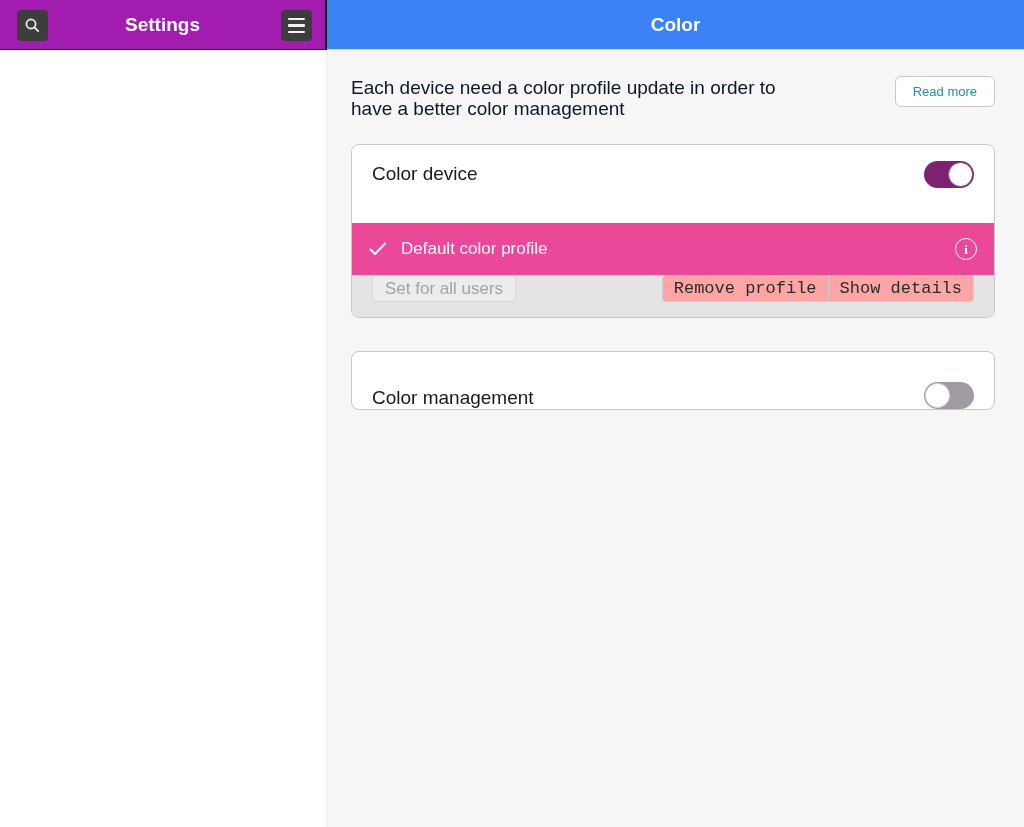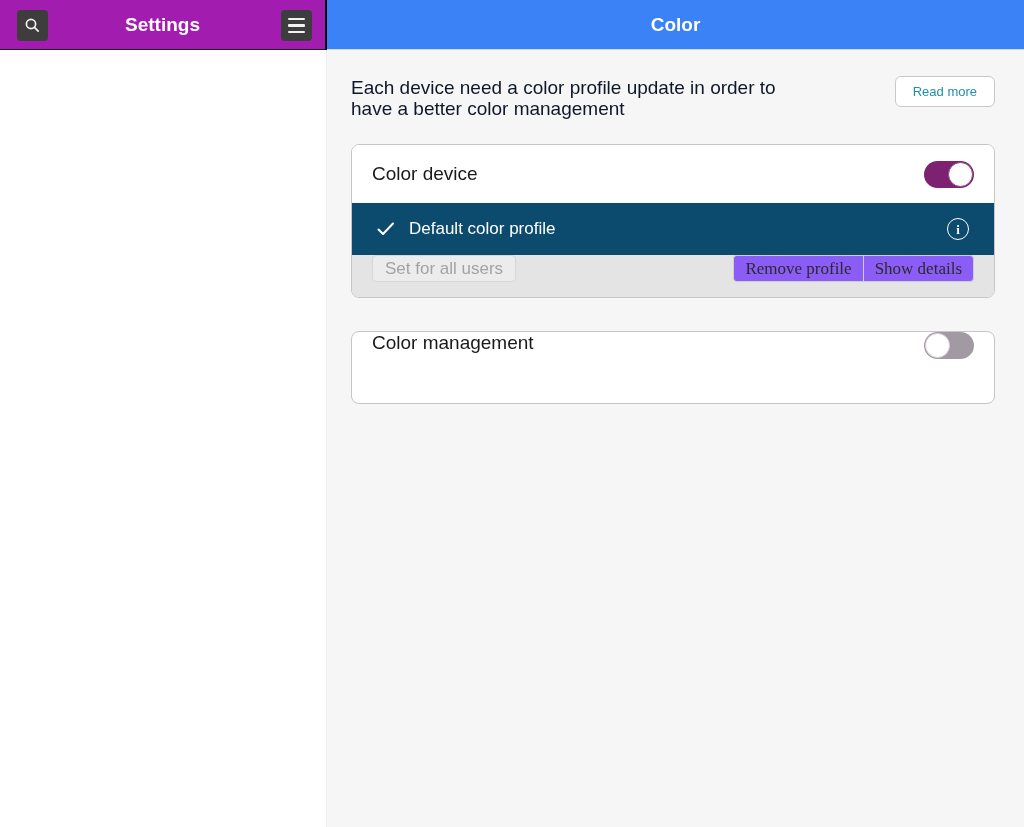--- a/index.html
+++ b/index.html
@@ -51,31 +51,31 @@
     color: #2190a6; font-size: 13px; font-family: inherit;
     padding: 7px 17px; cursor: pointer; flex: none;
   }
 
   
   .card {
     background: #ffffff; border: 1px solid #c6c6c6; border-radius: 8px;
     overflow: hidden;
   }
   .card.device { margin-top: 25px; }
-  .card.management { margin-top: 33px; height: 73px; display: flex; align-items: flex-start; }
+  .card.management { margin-top: 33px; height: 59px; display: flex; align-items: flex-end; }
 
   .row-device {
     height: 58px; display: flex; align-items: center;
     padding: 0 20px; background: #ffffff;
   }
   .row-title { font-size: 19px; color: #1a1a1a; flex: 1; }
 
   .row-profile {
-    height: 52px; background: #0c4a6e; color: #ffffff;
-    display: flex; align-items: center; padding: 0 25px;
+    height: 52px; background: #ec4899; color: #ffffff;
+    display: flex; align-items: center; padding: 0 17px; margin-top: 20px;
   }
   .profile-label { font-size: 17px; margin-left: 14px; flex: 1; color: #ffffff; }
   .check-icon { width: 18px; height: 14px; flex: none; }
   .info-btn {
     width: 22px; height: 22px; border-radius: 50%;
     border: 1.5px solid #ffffff; background: transparent; cursor: pointer;
     display: flex; align-items: center; justify-content: center; flex: none;
   }
   .info-btn span {
     color: #ffffff; font-size: 13px; font-weight: bold; line-height: 1;
@@ -86,22 +86,22 @@
     height: 42px; background: #e4e4e4; display: flex; align-items: flex-start;
     padding: 0 20px; justify-content: space-between;
   }
   .btn-disabled {
     background: #ececec; border: 1px solid #d6d6d6; border-radius: 4px;
     color: #a3a3a3; font-size: 17px; font-family: inherit;
     padding: 3px 12px; height: 27px;
   }
   .linked { display: flex; }
   .linked button {
-    background: #8b5cf6; border: 1px solid #cecece; color: #2b2b2b;
-    font-size: 17px; font-family: Liberation Serif, serif; padding: 2px 11px; height: 27px;
+    background: #fca5a5; border: 1px solid #cecece; color: #2b2b2b;
+    font-size: 17px; font-family: Liberation Mono, monospace; padding: 2px 11px; height: 27px;
     cursor: pointer;
   }
   .linked button:first-child { border-radius: 4px 0 0 4px; border-right: none; }
   .linked button:last-child { border-radius: 0 4px 4px 0; }
 
   
   .toggle {
     width: 50px; height: 27px; border-radius: 14px; position: relative;
     cursor: pointer; flex: none;
   }

